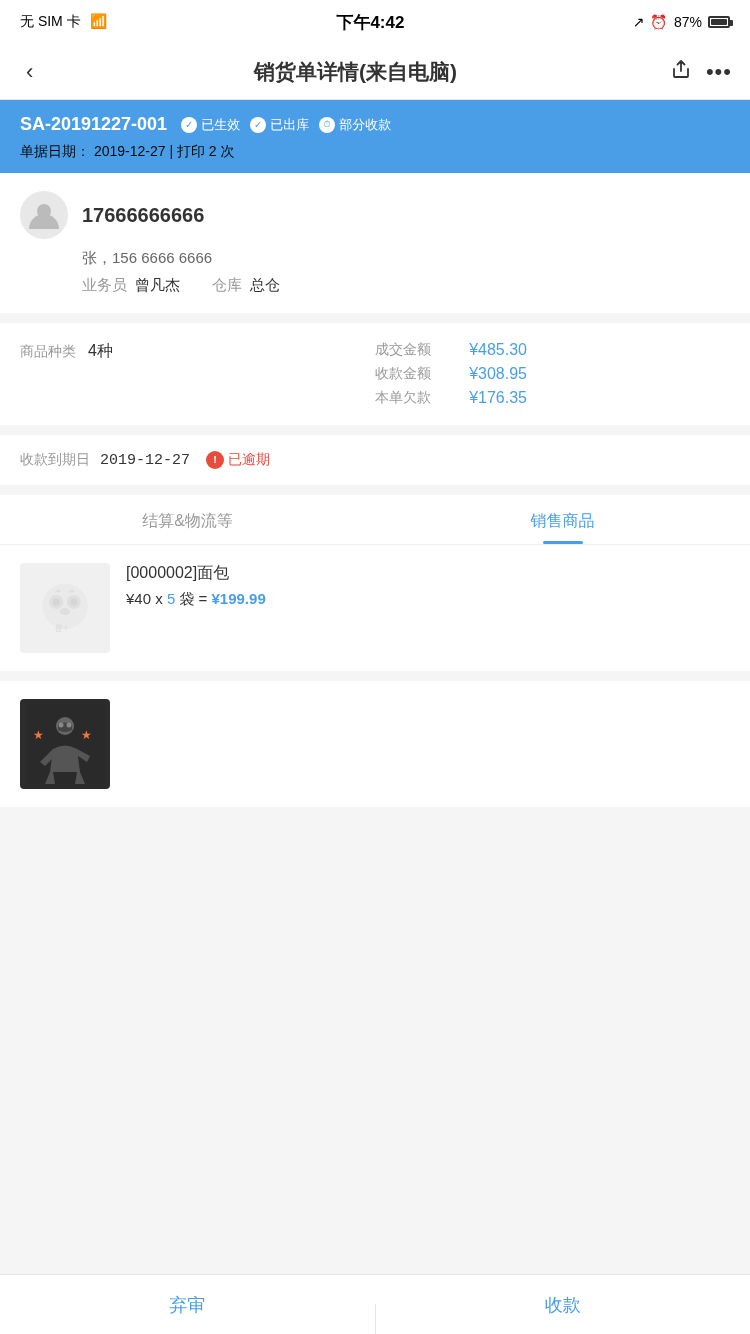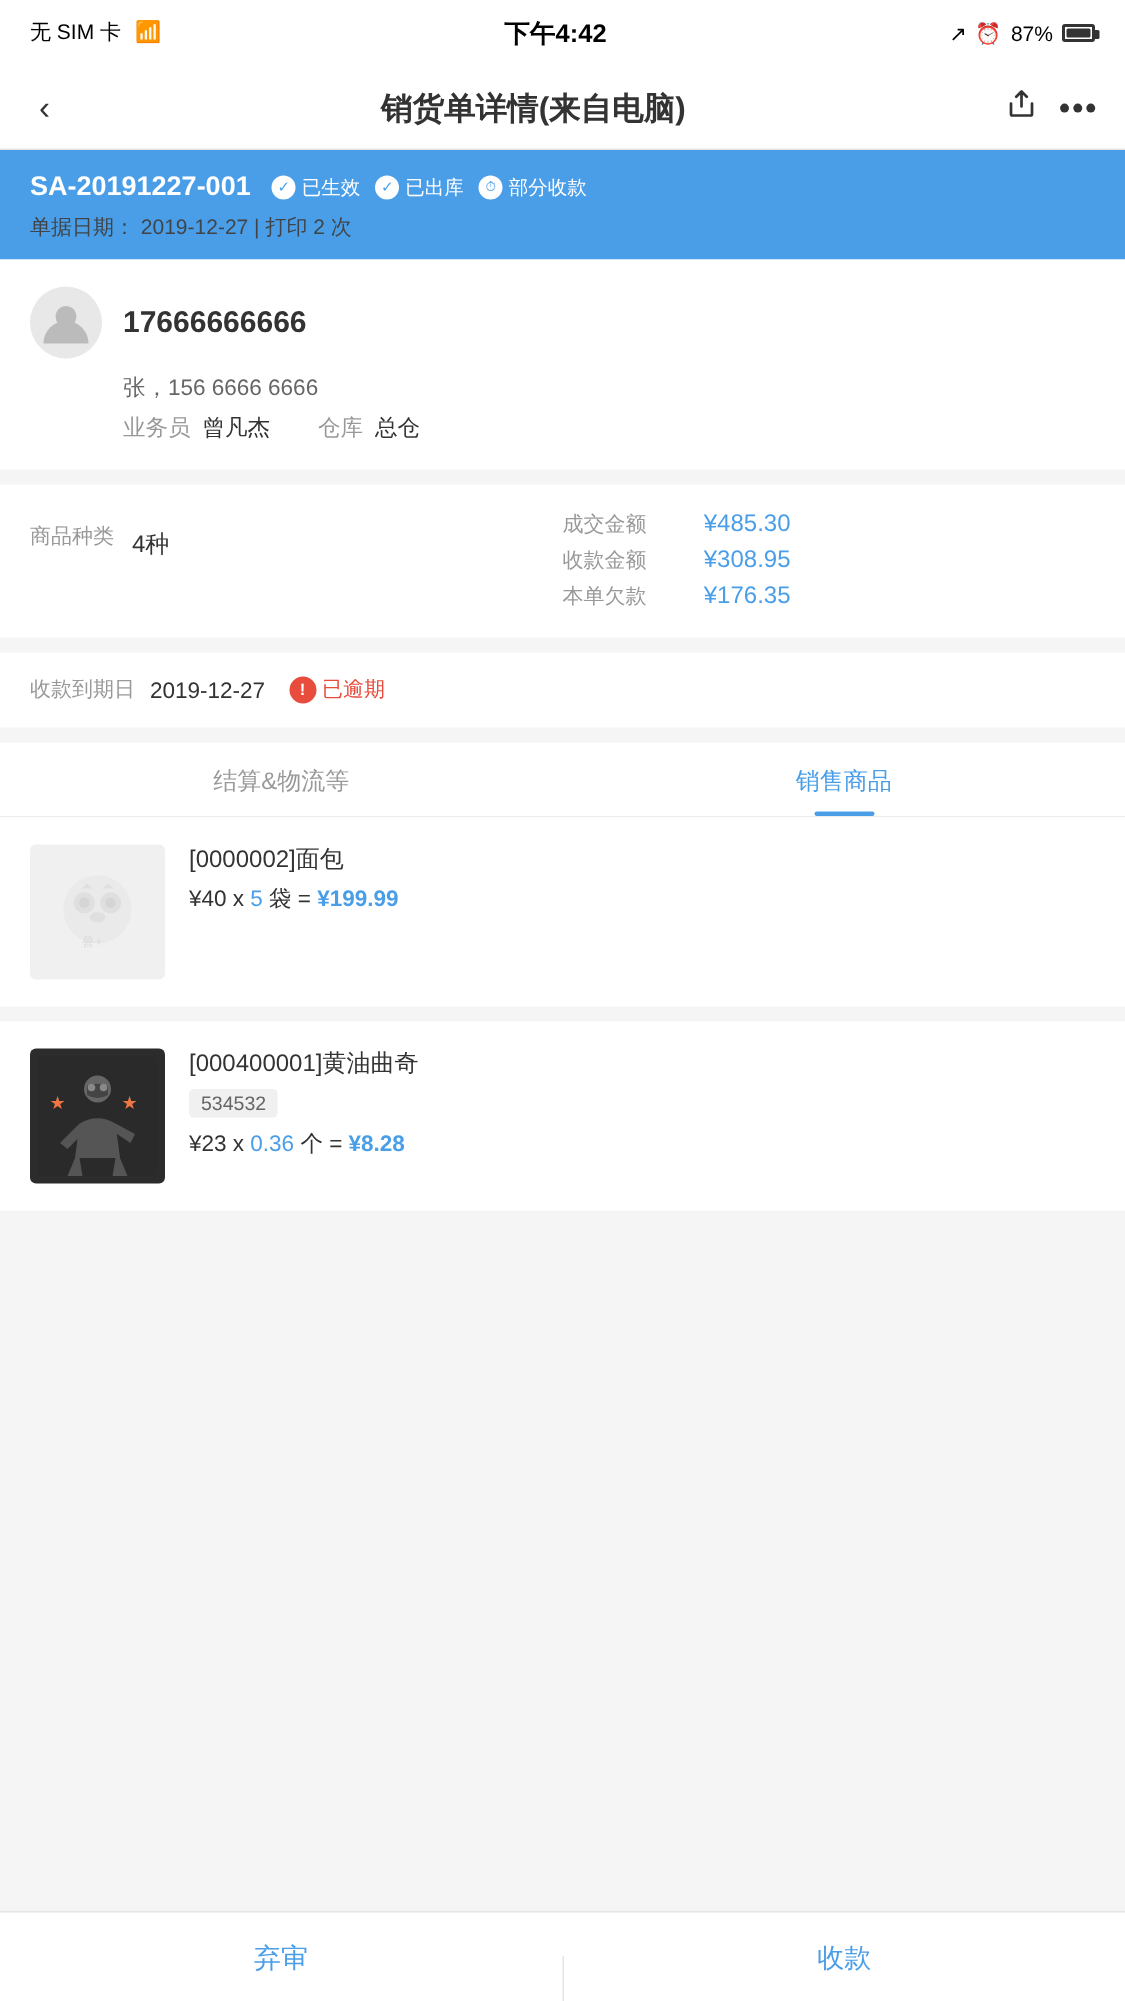--- a/index.html
+++ b/index.html
@@ -94,21 +94,21 @@
       background: #fff;
       display: inline-flex;
       align-items: center;
       justify-content: center;
       font-size: 10px;
     }
     .badge-check .badge-icon { color: #4A9EE8; }
     .badge-clock .badge-icon { color: #4A9EE8; font-size: 9px; }
     .order-date {
       font-size: 14px;
-      color: #404040;
+      color: #000000;
       opacity: 0.95;
     }
 
     
     .customer-card {
       background: #fff;
       padding: 18px 20px;
       margin-bottom: 10px;
     }
     .customer-top {
@@ -165,21 +165,21 @@
       align-items: flex-start;
       gap: 0;
     }
     .stats-left {
       flex: 1;
       display: flex;
       align-items: center;
       gap: 12px;
     }
     .stats-label { font-size: 14px; color: #999; }
-    .stats-value { font-size: 16px; color: #333; font-weight: 500; margin-top: 12px; }
+    .stats-value { font-size: 16px; color: #333; font-weight: 500; }
     .stats-right {
       flex: 1;
       display: flex;
       flex-direction: column;
       gap: 6px;
       align-items: flex-start;
     }
     .stats-row {
       display: flex;
       align-items: center;
@@ -189,20 +189,21 @@
     .stats-row-value { font-size: 16px; color: #4A9EE8; font-weight: 400; min-width: 80px; text-align: right; }
 
     
     .due-date-section {
       background: #fff;
       padding: 16px 20px;
       margin-bottom: 10px;
       display: flex;
       align-items: flex-end;
       gap: 10px;
+      font-family: Liberation Mono, monospace;
     }
     .due-date-label { font-size: 14px; color: #999; }
     .due-date-value { font-size: 15px; color: #333; }
     .overdue-badge {
       display: flex;
       align-items: center;
       gap: 4px;
       margin-left: 6px;
     }
     .overdue-icon {
@@ -504,34 +505,20 @@
         <path d="M52 45 L65 52 L62 58 L50 50" fill="#555"></path>
 
         <path d="M33 20 Q40 17 47 20 L47 26 Q40 30 33 26 Z" fill="#444"></path>
         <circle cx="36" cy="21" r="2.5" fill="#888"></circle>
         <circle cx="44" cy="21" r="2.5" fill="#888"></circle>
 
         <text x="8" y="35" font-size="12" fill="#e74" font-family="sans-serif">★</text>
         <text x="56" y="35" font-size="12" fill="#e74" font-family="sans-serif">★</text>
       </svg>
     </div>
-    <div class="product-info">
-      <div class="product-name">
-        <span>[000400001]</span><span>黄油曲奇</span>
-      </div>
-      <div class="product-sku-tag">534532</div>
-      <div class="product-price-row">
-        <span>¥23</span>
-        <span> x </span>
-        <span class="product-price-highlight"><span>0.36</span></span>
-        <span>个</span>
-        <span> = </span>
-        <span class="product-price-total">¥8.28</span>
-      </div>
-    </div>
   </div>
 
   <div style="height: 70px;"></div>
 </div>
 
 <div class="bottom-bar">
   <div class="bottom-btn bottom-btn-cancel">
     <span>弃审</span>
   </div>
   <div class="bottom-divider"></div>

